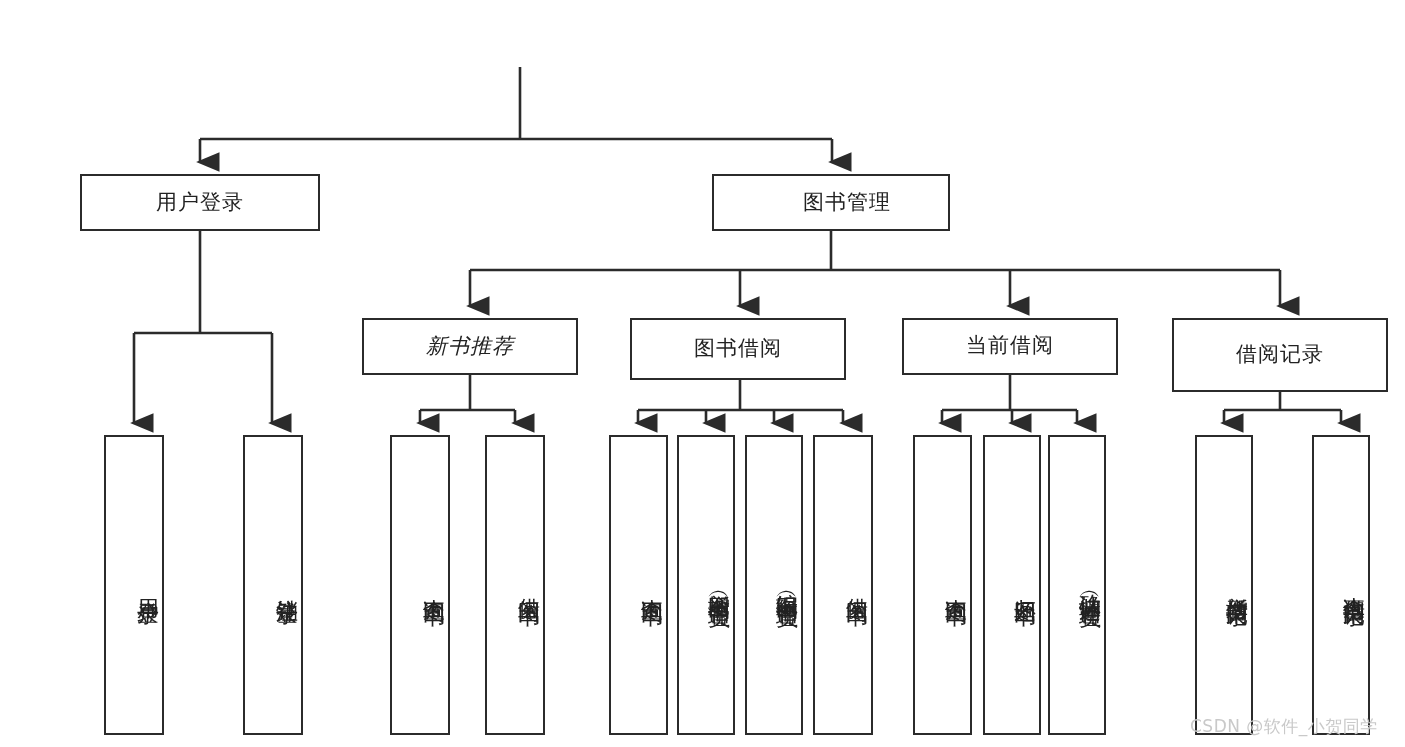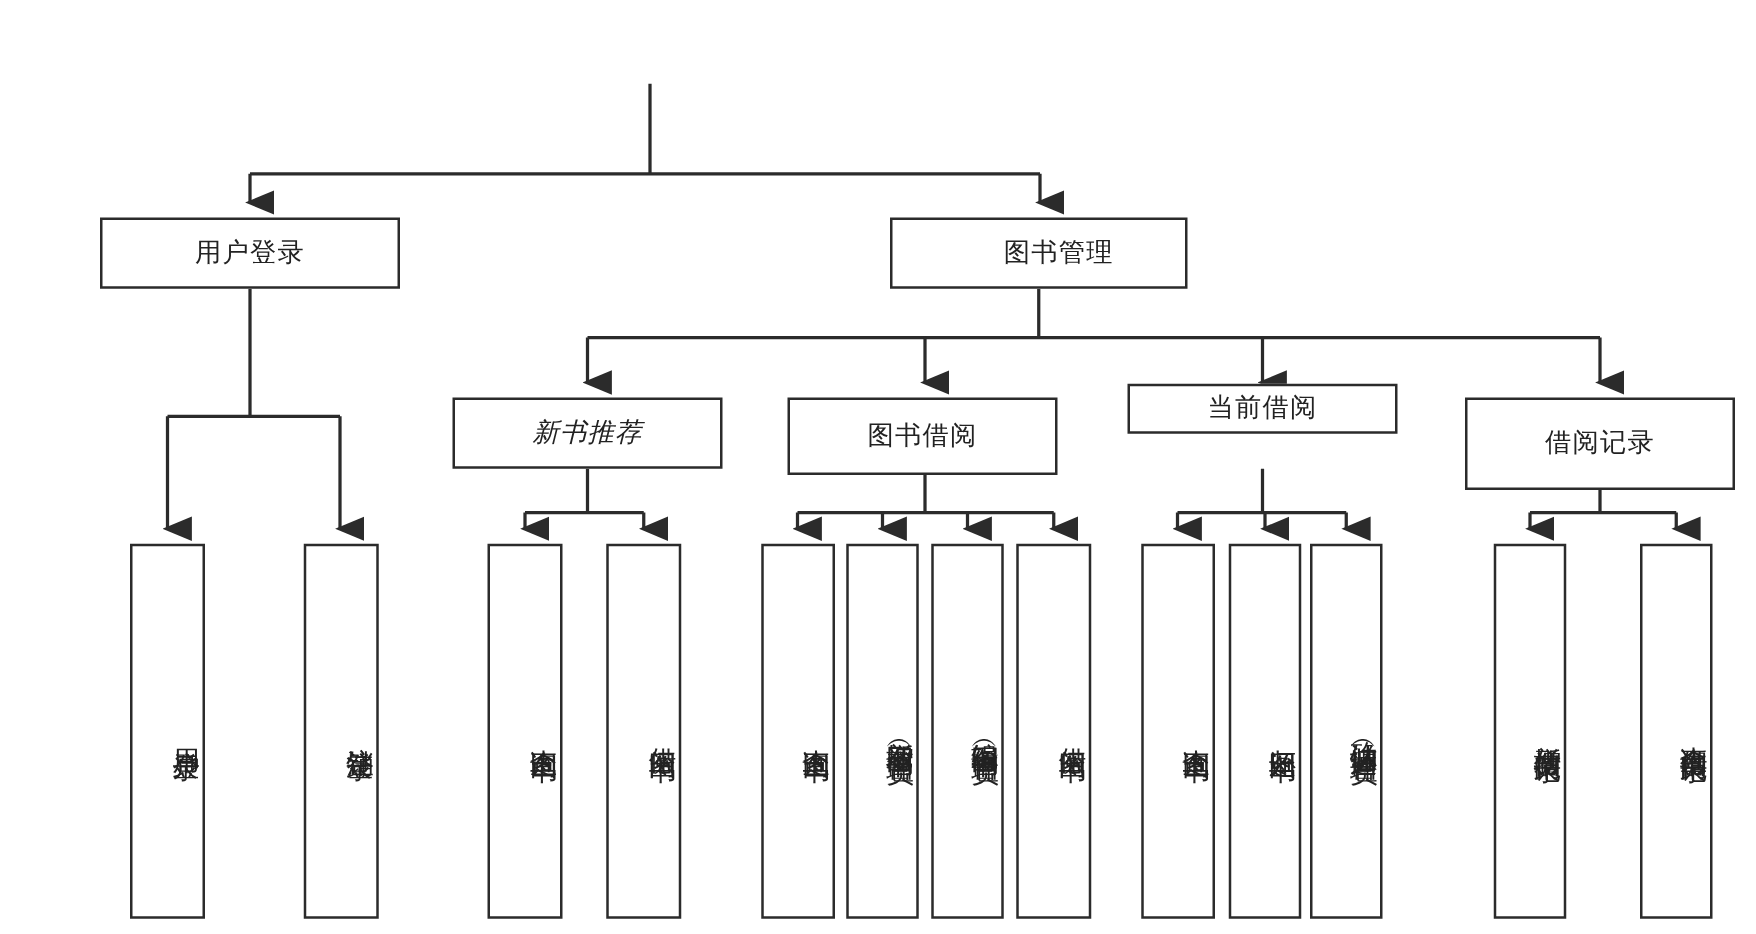--- a/index.html
+++ b/index.html
@@ -68,35 +68,36 @@
       <path d="M1341,410 L1341,423" marker-end="url(#arrow)"></path>
     </g>
   </svg>
 
 
   <div class="node h" style="left:80px;top:174px;width:240px;height:57px;">用户登录</div>
   <div class="node h" style="left:712px;top:174px;width:238px;height:57px;padding-left:32px;">图书管理</div>
 
   <div class="node h" style="left:362px;top:318px;width:216px;height:57px;font-style:italic;">新书推荐</div>
   <div class="node h" style="left:630px;top:318px;width:216px;height:62px;">图书借阅</div>
-  <div class="node h" style="left:902px;top:307px;width:216px;height:40px;">当前借阅</div>
+  <div class="node h" style="left:902px;top:318px;width:216px;height:57px;font-family:Liberation Mono, monospace;">当前借阅</div>
   <div class="node h" style="left:1172px;top:318px;width:216px;height:74px;">借阅记录</div>
 
   <div class="node v" style="left:104px;top:435px;width:60px;height:300px;">用户登录</div>
   <div class="node v" style="left:243px;top:435px;width:60px;height:300px;">注销登录</div>
 
   <div class="node v" style="left:390px;top:435px;width:60px;height:300px;">查询图书</div>
   <div class="node v" style="left:485px;top:435px;width:60px;height:300px;">借阅图书</div>
 
   <div class="node v" style="left:609px;top:435px;width:59px;height:300px;">查询图书</div>
   <div class="node v" style="left:677px;top:435px;width:58px;height:300px;">新增图书（管理员）</div>
   <div class="node v" style="left:745px;top:435px;width:58px;height:300px;">编辑图书（管理员）</div>
   <div class="node v" style="left:813px;top:435px;width:60px;height:300px;">借阅图书</div>
 
   <div class="node v" style="left:913px;top:435px;width:59px;height:300px;">查询图书</div>
   <div class="node v" style="left:983px;top:435px;width:58px;height:300px;">归还图书</div>
   <div class="node v" style="left:1048px;top:435px;width:58px;height:300px;">确认归还（管理员）</div>
 
   <div class="node v" style="left:1195px;top:435px;width:58px;height:300px;">新增借阅记录</div>
   <div class="node v" style="left:1312px;top:435px;width:58px;height:300px;">查询借阅记录</div>
 
+  <div class="watermark" style="left:1190px;top:715px;">CSDN @软件_小贺同学</div>
 
 </div>
 
 </body></html>

